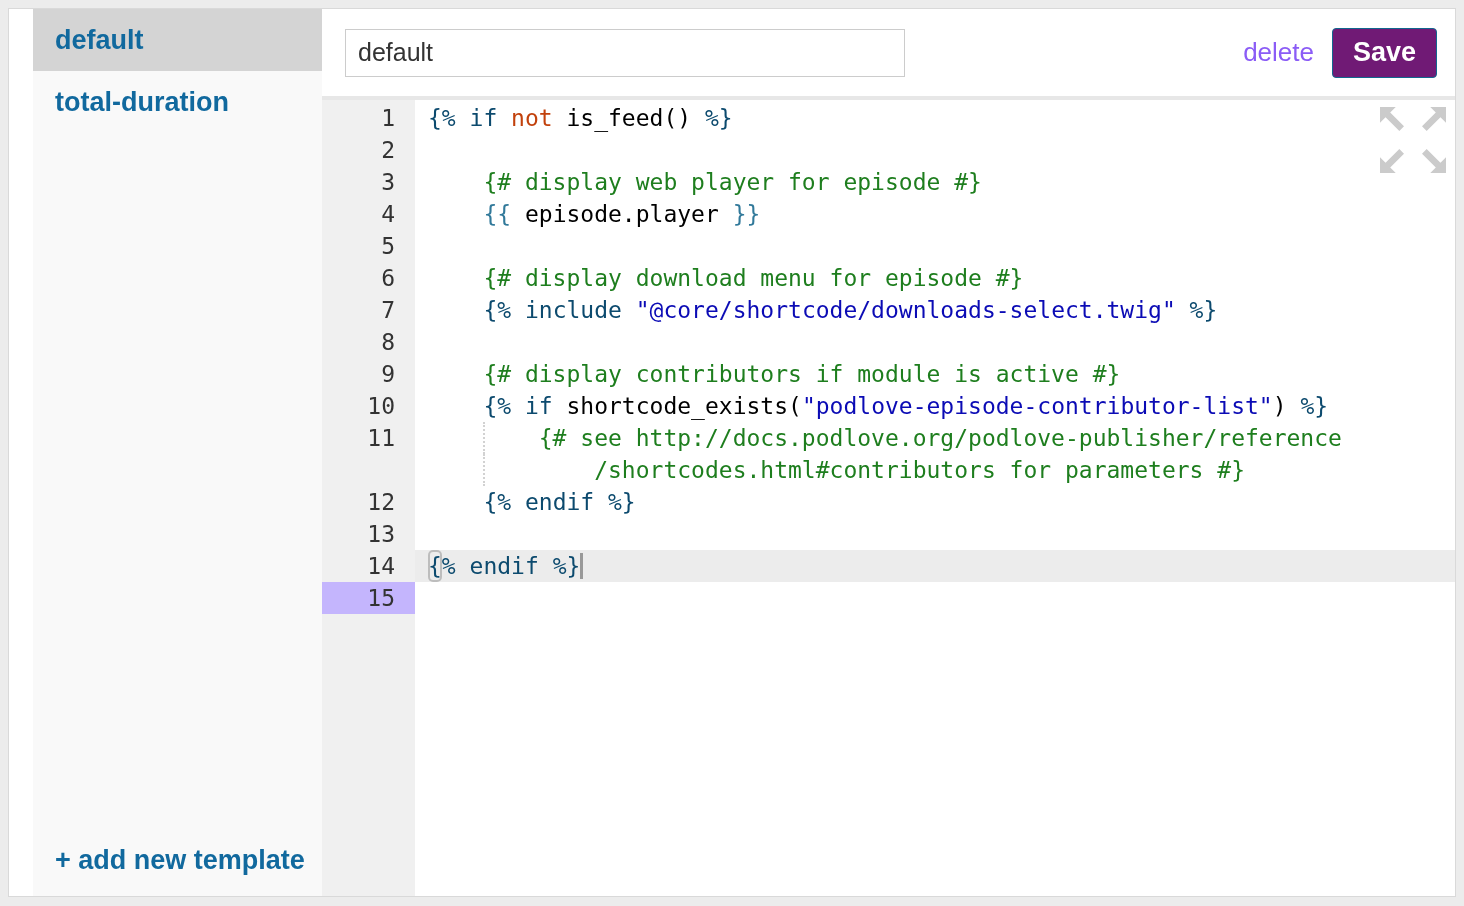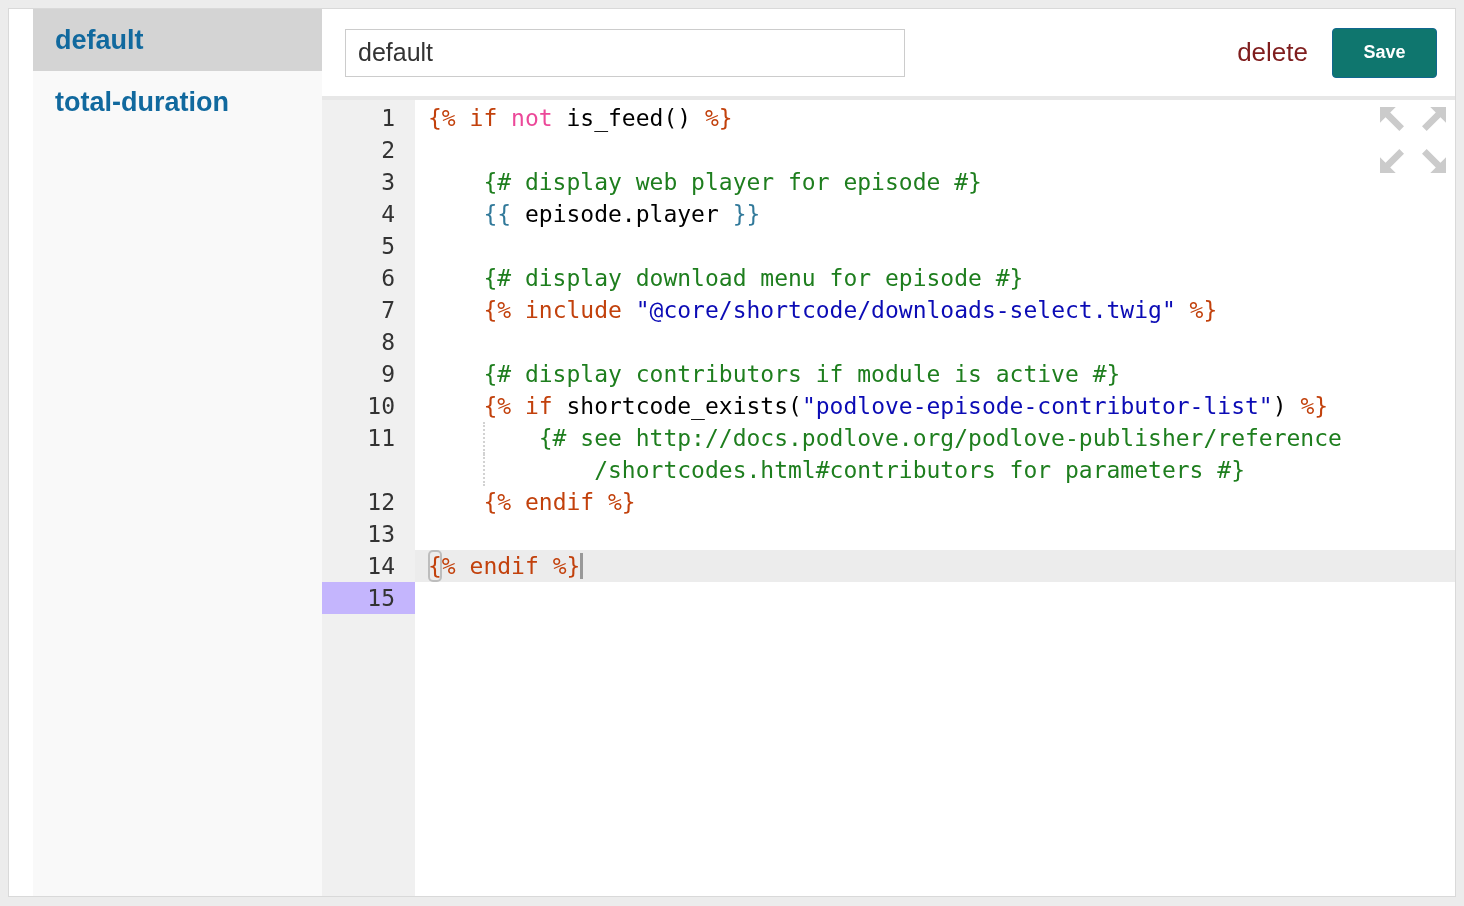--- a/index.html
+++ b/index.html
@@ -53,30 +53,30 @@
     box-sizing:border-box;
     border:1px solid #cccccc;
     font-family:inherit;
     font-size:25px; color:#333;
     padding:0 12px;
     background:#fff;
     outline:none;
   }
   .spacer { flex:1; }
   .delete-link {
-    color:#7f1d1d; font-size:26px;
-    margin-right:24px; cursor:pointer;
+    color:#8b5cf6; font-size:26px;
+    margin-right:18px; cursor:pointer;
   }
   .save-btn {
     margin-right:18px;
     width:105px; height:50px;
-    background:#0f766e;
+    background:#701a75;
     border:1px solid #11678f;
     border-radius:4px;
-    color:#fff; font-weight:bold; font-size:18px;
+    color:#fff; font-weight:bold; font-size:27px;
     font-family:inherit;
     cursor:pointer;
   }
   .sep { height:4px; flex:none; background:#e7e7e7; }
   
   .editor {
     flex:1; min-height:0;
     display:flex;
     position:relative;
     font-family:"DejaVu Sans Mono", monospace;
@@ -104,22 +104,22 @@
     white-space:pre;
     padding-left:13px;
     position:relative;
   }
   .crow.active { background:#ececec; }
   .guide {
     position:absolute; left:68px; top:0;
     height:32px;
     border-left:2px dotted #d2d2d2;
   }
-  .c-tag     { color:#c2410c;text-align:center; }
-  .c-op      { color:#ec4899; }
+  .c-tag     { color:#0c4a6e;text-align:center; }
+  .c-op      { color:#c2410c; }
   .c-plain   { color:#000000;margin-top:12px; }
   .c-comment { color:#1e7e1e;text-align:right; }
   .c-string  { color:#0b0bb5; }
   .c-delim   { color:#31799a; }
   .bracket-box {
     display:inline-block;
     box-shadow: inset 0 0 0 2px #bdbdbd;
     border-radius:5px;
   }
   .cursor {
@@ -144,20 +144,21 @@
 </head>
 <body>
 
 <div class="card">
 
   <div class="sidebar">
     <div id="side-items">
         <div class="side-item selected">default</div>
         <div class="side-item">total-duration</div>
       </div>
+    <div class="add-new">+ add new template</div>
   </div>
 
   <div class="main">
 
     <div class="toolbar">
       <input class="name-input" type="text" value="default" style="">
       <div class="spacer"></div>
       <span class="delete-link">delete</span>
       <button class="save-btn">Save</button>
     </div>

